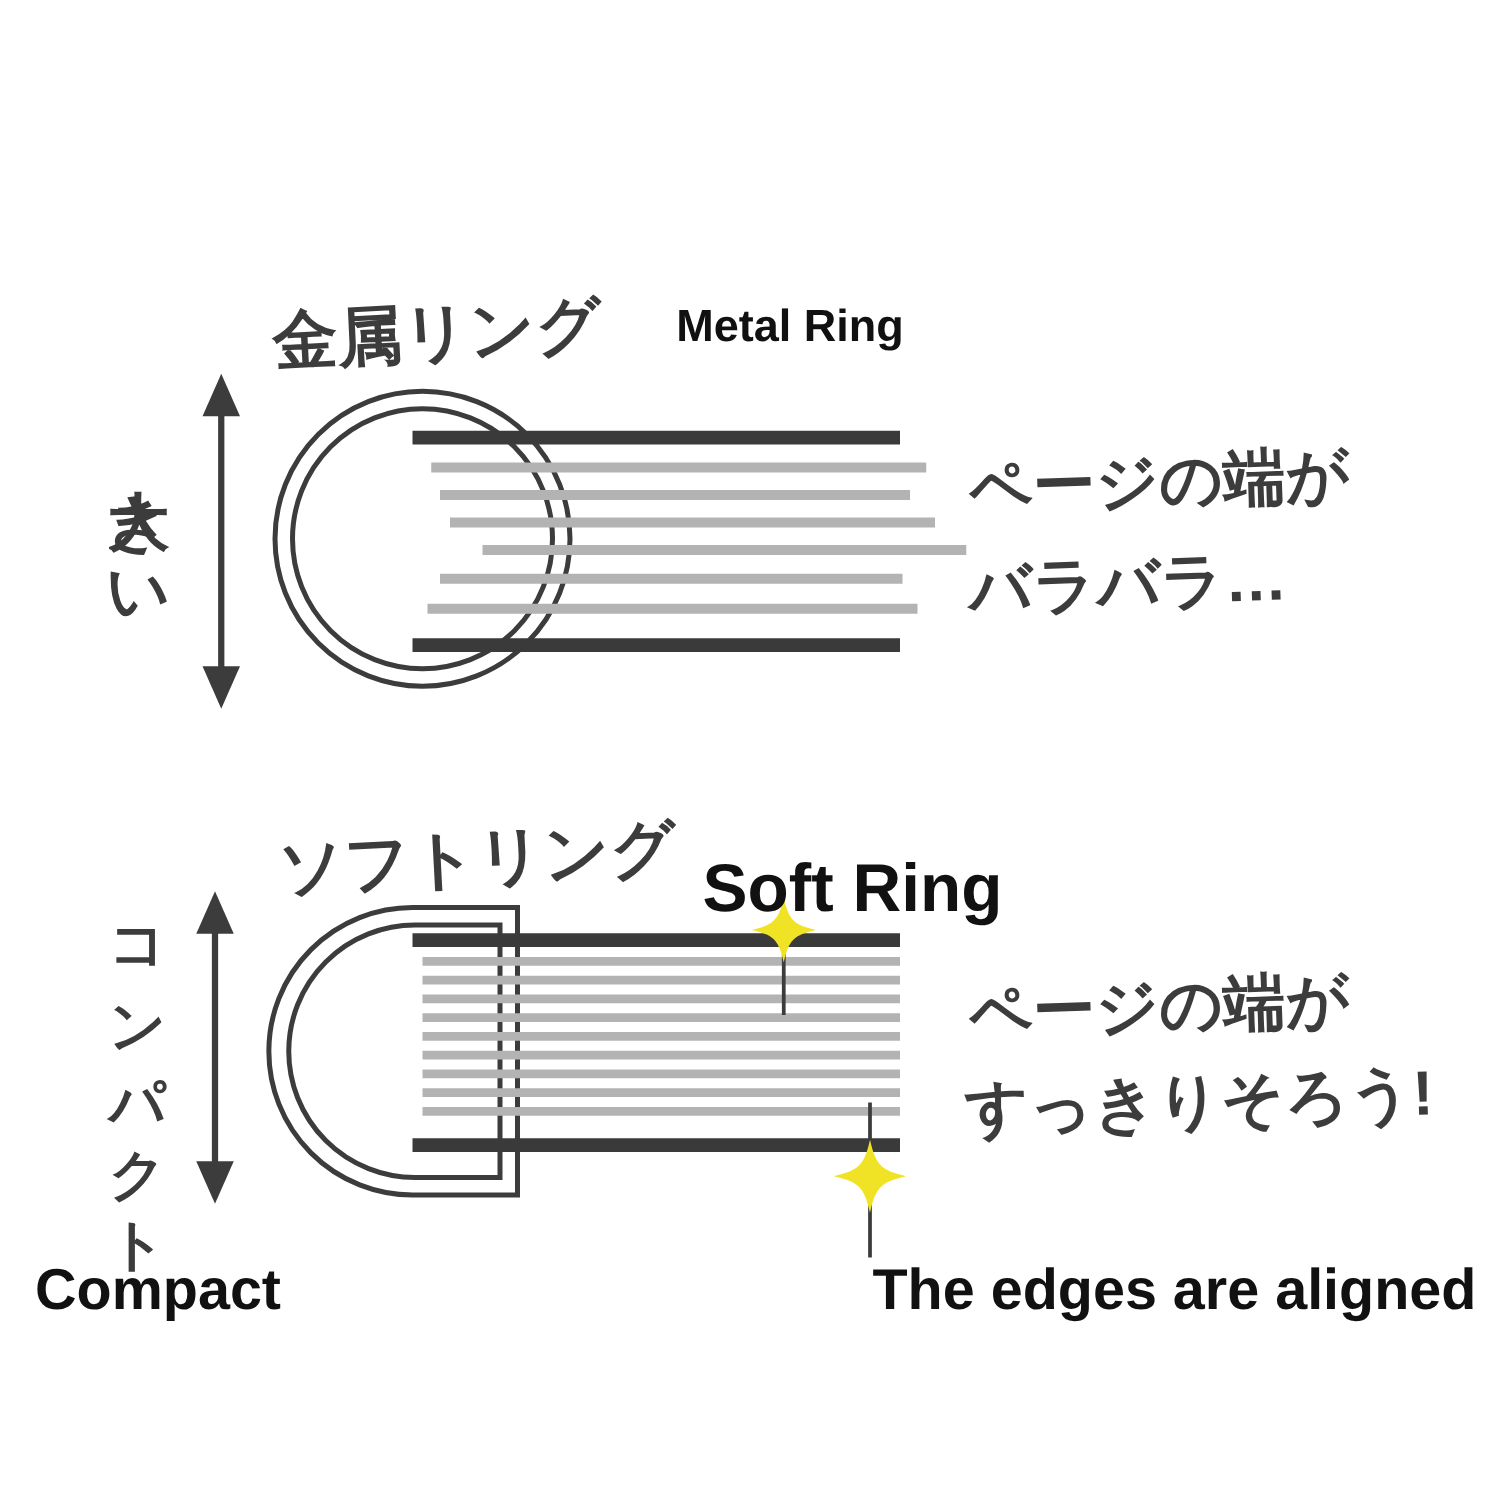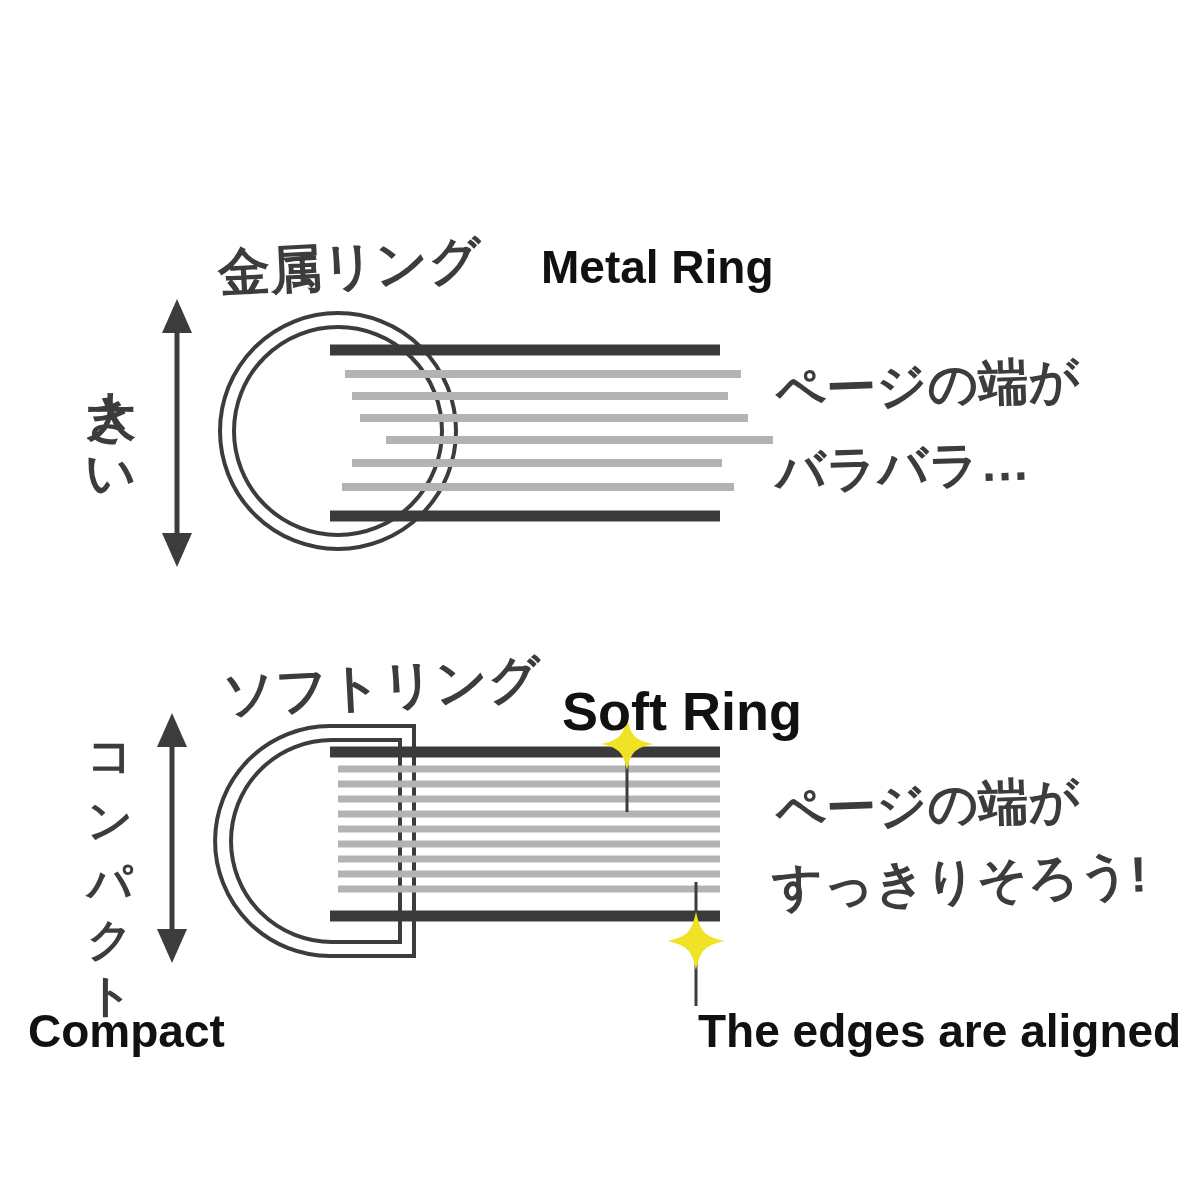--- a/index.html
+++ b/index.html
@@ -88,21 +88,21 @@
   <g transform="translate(627,744)">
     <path fill="#f0e326" d="M0,-26 C4,-8 8,-4 26,0 C8,4 4,8 0,26 C-4,8 -8,4 -26,0 C-8,-4 -4,-8 0,-26 Z"></path>
   </g>
   <g transform="translate(696,941) scale(1.12)">
     <path fill="#f0e326" d="M0,-26 C4,-8 8,-4 26,0 C8,4 4,8 0,26 C-4,8 -8,4 -26,0 C-8,-4 -4,-8 0,-26 Z"></path>
   </g>
 </svg>
 
 <div class="abs jp-label" style="left:218px; top:232px; font-size:52px; transform:rotate(-3deg);">金属リング</div>
 
-<div class="abs en-label" style="left:541px; top:240px; font-size:46px;">Metal Ring</div>
+<div class="abs en-label" style="left:541px; top:240px; font-size:36px;">Metal Ring</div>
 
 <div class="abs jp-label vtext" style="left:78px; top:352px; font-size:50px; height:200px;">大きい</div>
 
 <div class="abs jp-label" style="left:775px; top:352px; font-size:50px; transform:rotate(-2deg);">ページの端が</div>
 
 <div class="abs jp-label" style="left:775px; top:434px; font-size:50px; transform:rotate(-2deg);">バラバラ…</div>
 
 <div class="abs jp-label" style="left:222px; top:652px; font-size:52px; transform:rotate(-3deg);">ソフトリング</div>
 
 <div class="abs en-label" style="left:562px; top:648px; font-size:54px;margin-top:32px;">Soft Ring</div>

